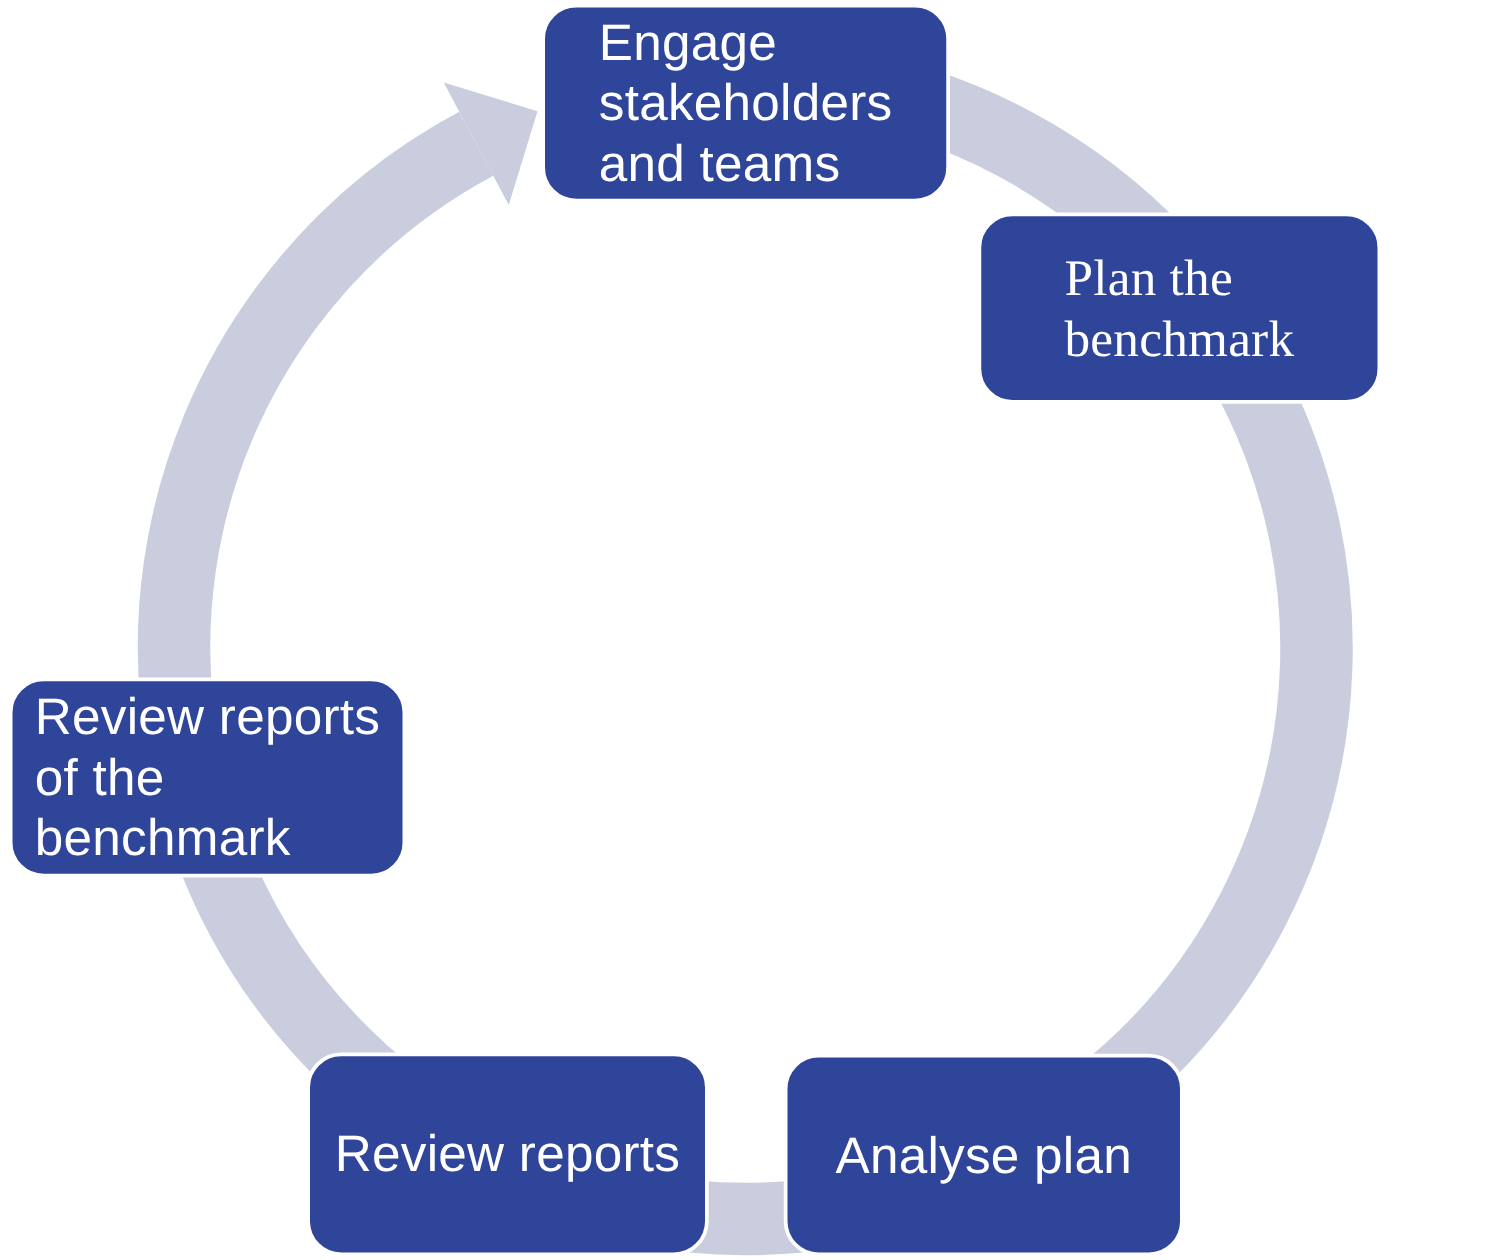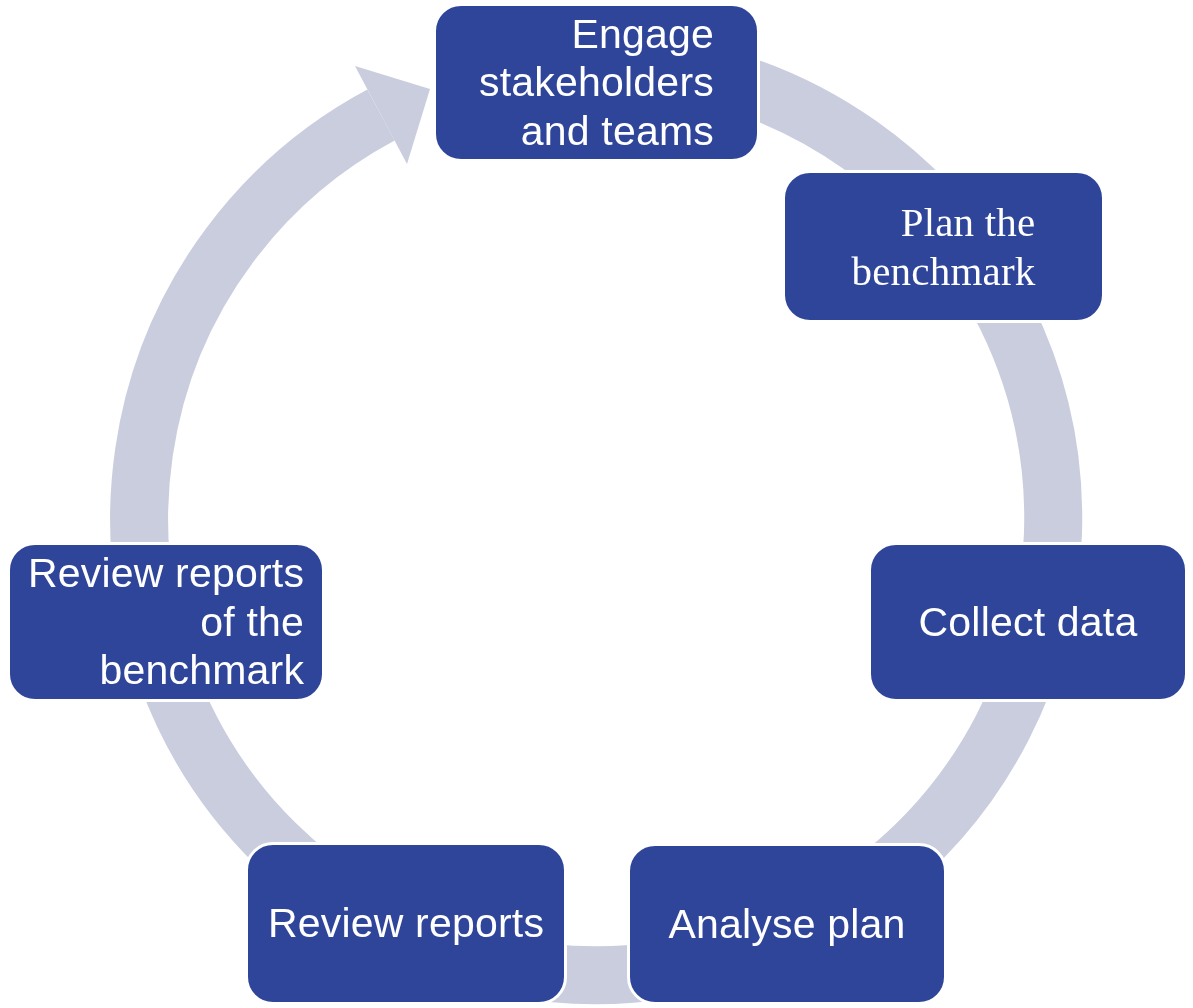--- a/index.html
+++ b/index.html
@@ -23,21 +23,21 @@
   .step {
     position: absolute;
     box-sizing: border-box;
     background: var(--box-fill, #2f459a);
     color: var(--label-text, #ffffff);
     border: 3px solid #ffffff;
     border-radius: 28px;
     display: flex;
     align-items: center;
     justify-content: center;
-    text-align: right;
+    text-align: left;
     white-space: pre-line;
     font-size: 41px;
     line-height: 1.18;
     letter-spacing: 0.2px;
   }
   .s-engage         { left: 433px; top:   3px; width: 327px; height: 159px; }
   .s-plan           { left: 782px; top: 170px; width: 323px; height: 153px; font-family: Liberation Serif, serif; }
   .s-collect        { left: 868px; top: 542px; width: 320px; height: 160px; }
   .s-analyse        { left: 627px; top: 843px; width: 320px; height: 162px; }
   .s-review-reports { left: 245px; top: 842px; width: 322px; height: 163px; }
@@ -54,21 +54,20 @@
     <polygon points="430,89 355,66 407,164" fill="#cacdde"></polygon>
   </svg>
 
   <div class="step s-engage">Engage
 stakeholders
 and teams</div>
 
   <div class="step s-plan">Plan the
 benchmark</div>
 
-  <div class="step s-collect">Collect data</div>
 
   <div class="step s-analyse">Analyse plan</div>
 
   <div class="step s-review-reports">Review reports</div>
 
   <div class="step s-review-impact">Review reports
 of the
 benchmark</div>
 
 

